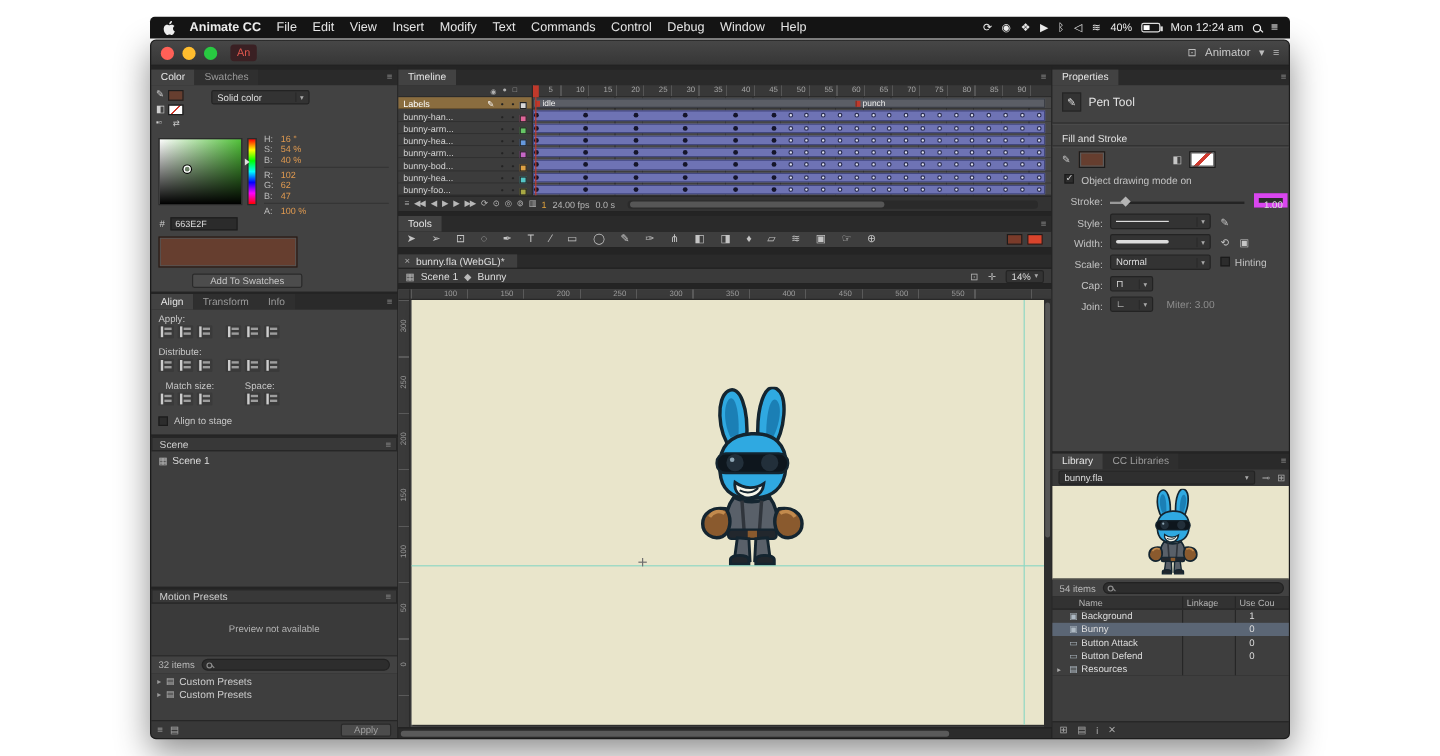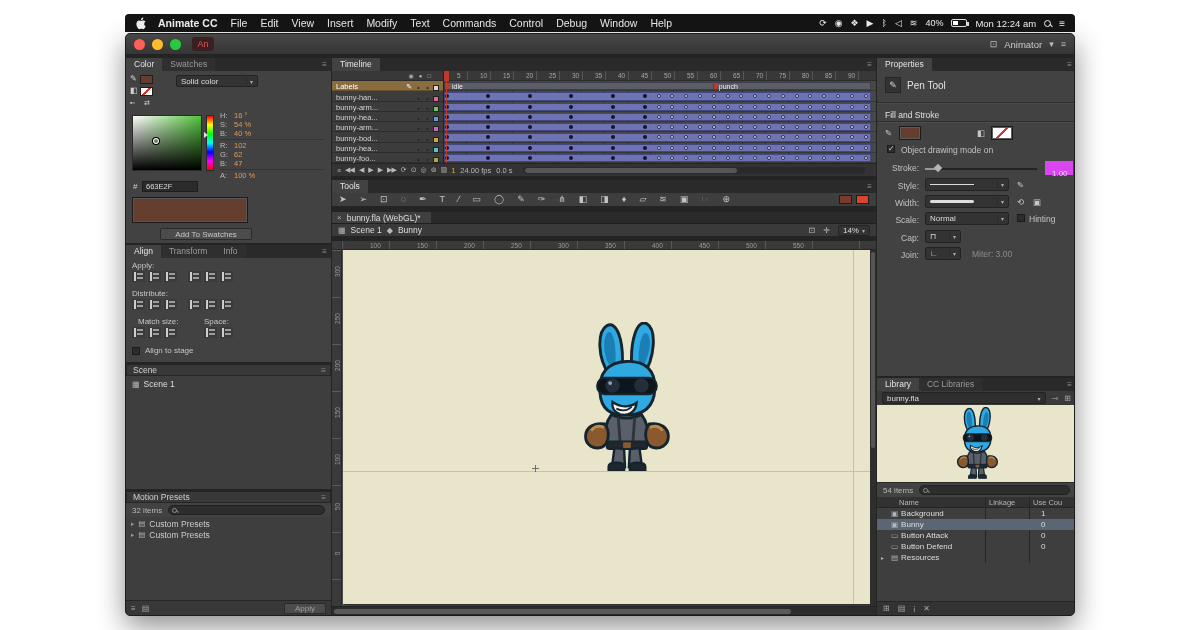--- a/index.html
+++ b/index.html
@@ -210,21 +210,21 @@
   .tool-ico-box{width:16px;height:16px;background:#333;border:1px solid #252525;display:flex;
     align-items:center;justify-content:center;font-size:9px;color:#ddd}
   .divider{position:absolute;left:0;right:0;height:1px;background:#2e2e2e;box-shadow:0 1px 0 #4c4c4c}
   .sec-label{position:absolute;left:8px;color:#e0e0e0;font-size:8.5px}
   .pchip{width:22px;height:14px;border:1px solid #1c1c1c;box-shadow:inset 0 0 0 1px #5a5a5a}
   .nofill{background:linear-gradient(135deg,#fff 44%,#d03a2e 44%,#d03a2e 56%,#fff 56%)}
   .ptrack{position:absolute;left:48px;width:112px;top:5px;height:2px;background:#242424}
   .ptrack::before{content:"";position:absolute;left:0;top:0;bottom:0;width:12px;background:#9a9a9a}
   .sl-thumb{position:absolute;left:10px;top:-3px;width:6px;height:6px;background:#b5b5b5;
     transform:rotate(45deg)}
-  .valbox{position:absolute;height:12px;background:#2b2b2b;border:7px solid #d946ef;color:#ddd;
+  .valbox{position:absolute;height:12px;background:#2b2b2b;border:4px solid #d946ef;color:#ddd;
     font-size:8px;line-height:11px;text-align:right}
   .ddline{width:44px;height:1px;background:#ddd}
   .ddline3{width:44px;height:3px;background:#ddd;border-radius:2px}
   .picon{position:absolute;font-size:8.5px;color:#c6c6c6}
 
   
   .lib-docrow{height:14px;background:#3a3a3a;display:flex;align-items:center;gap:6px;
     padding:0 5px;flex:none}
   .lib-dd{flex:1;height:12px;background:#2f2f2f;border:1px solid #232323;border-radius:2px;
     display:flex;align-items:center;font-size:8px;color:#ddd;padding:0 4px}
@@ -435,20 +435,23 @@
         <div class="scene-body">
           <div class="scene-row">
             <span class="eb-ic">▦</span>
             <span>Scene 1</span>
           </div>
         </div>
         <div class="pgap2"></div>
         <div class="phead">
           <span>Motion Presets</span>
           <span class="pmenu">≡</span>
+        </div>
+        <div class="mp-preview">
+          <span>Preview not available</span>
         </div>
         <div class="count-row">
           <span>32 items</span>
           <span class="search">
               <span class="mag-s"></span>
             </span>
         </div>
         <div class="mp-list" id="mp-list">
             <div class="mp-row">
               <div class="twisty">▸</div>

